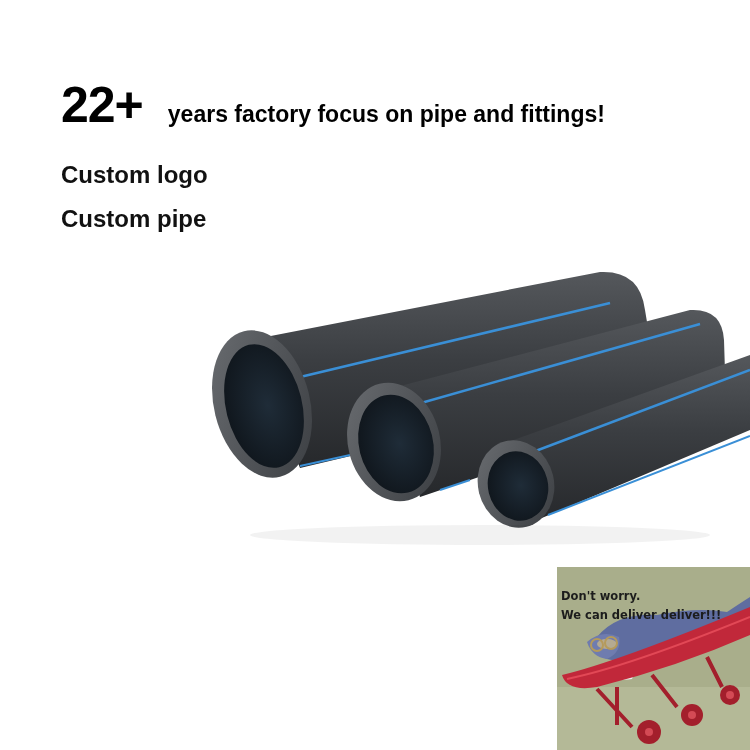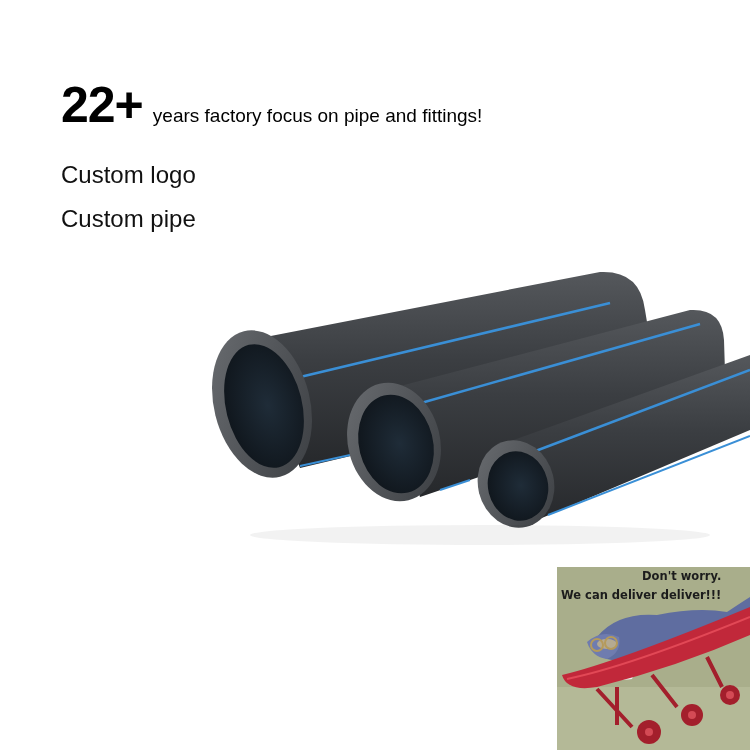--- a/index.html
+++ b/index.html
@@ -2,31 +2,31 @@
 <html><head>
   <meta charset="utf-8">
   <style>
     html, body { margin: 0; padding: 0; }
     body {
       width: 750px; height: 750px; background: #ffffff; position: relative; overflow: hidden;
       font-family: "Liberation Sans", sans-serif;
     }
     .headline { position: absolute; left: 61px; top: 76px; white-space: nowrap; color: #000; }
     .headline .big { font-size: 50px; font-weight: bold; letter-spacing: -1px; vertical-align: baseline; text-align: right; }
-    .headline .rest { font-size: 19px; font-weight: normal; margin-left: 10px; }
+    .headline .rest { font-size: 23px; font-weight: bold; margin-left: 25px; }
     .features { position: absolute; left: 61px; top: 160px; margin: 0; padding: 0; list-style: none; }
-    .features li { font-size: 24px; font-weight: normal; color: #111; height: 43.8px; line-height: 30px; }
+    .features li { font-size: 24px; font-weight: bold; color: #111; height: 43.8px; line-height: 30px; }
     .pipes { position: absolute; left: 0; top: 0; }
     .meme {
       position: absolute; left: 557px; top: 567px; width: 193px; height: 183px;
       background: #a9ae8b; overflow: hidden;
     }
     .meme .caption {
-      position: absolute; left: 4px; top: 0; font-size: 11.5px; line-height: 19px;
-      color: #1c1c1c; font-family: "DejaVu Sans", sans-serif; font-weight: bold; white-space: nowrap; text-align: right;
+      position: absolute; left: 4px; top: 20px; font-size: 11.5px; line-height: 19px;
+      color: #1c1c1c; font-family: "DejaVu Sans", sans-serif; font-weight: bold; white-space: nowrap;
     }
   </style>
 </head>
 <body>
 
 <div class="headline">
   <span class="big">22+</span><span class="rest">years factory focus on pipe and fittings!</span>
 </div>
 
 <ul class="features">

